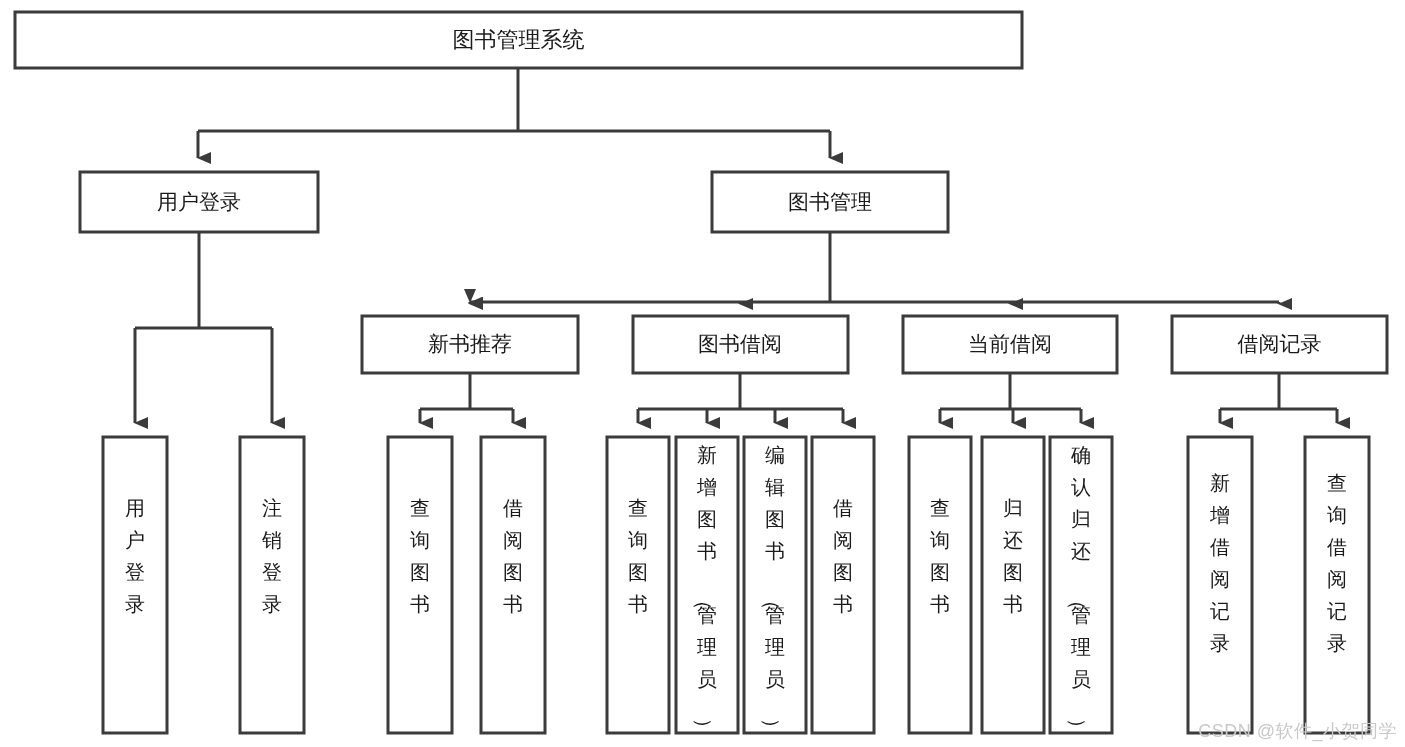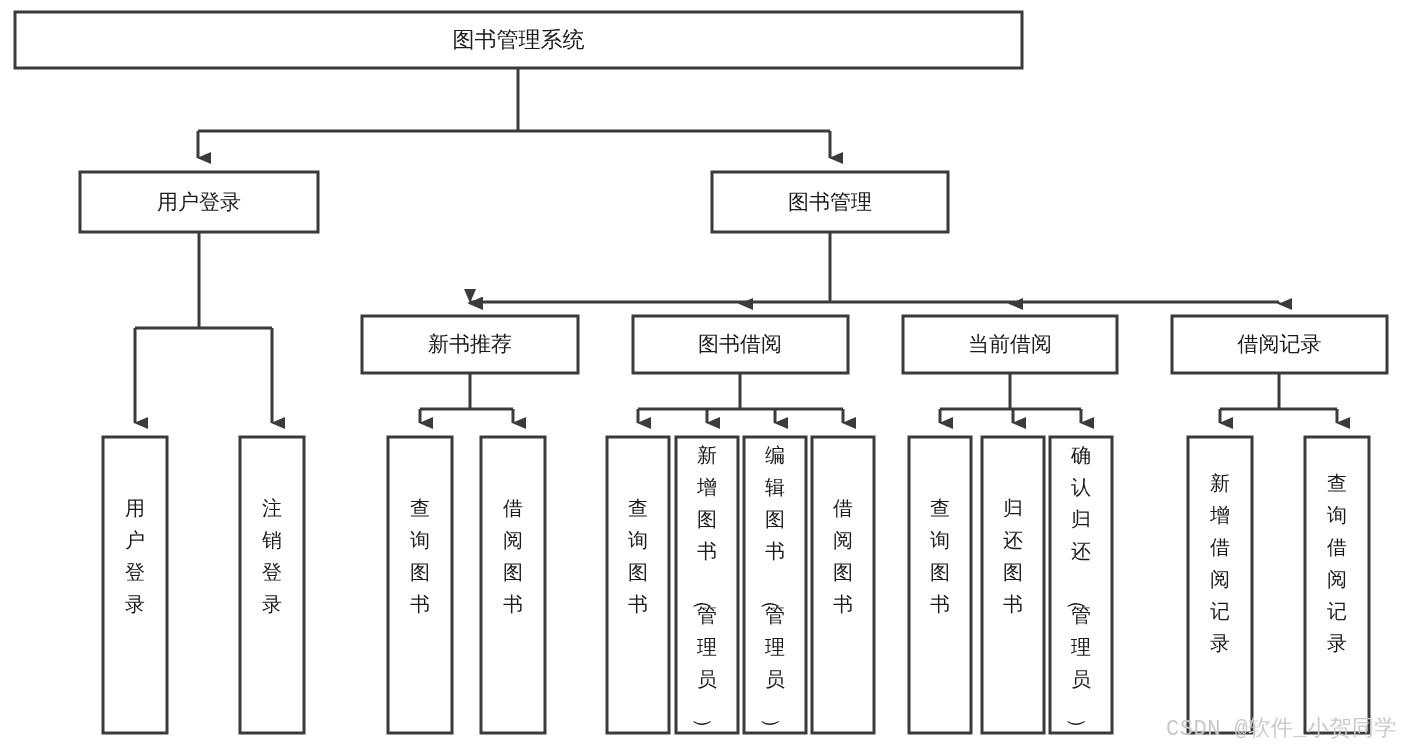--- a/index.html
+++ b/index.html
@@ -56,22 +56,22 @@
     stroke-linecap: butt;
   }
   .arrow-head {
     fill: #3b3b3b;
     stroke: none;
   }
   .watermark {
     position: absolute;
     right: 8px;
     bottom: 4px;
-    font-family: Liberation Mono, monospace;
-    font-size: 22px;
+    font-family: Liberation Sans, sans-serif;
+    font-size: 18px;
     color: #c9c9c9;
     letter-spacing: 0.5px;
     white-space: nowrap;
     user-select: none;
   }
 </style>
 </head>
 <body>
 
 <div id="diagram-root">

